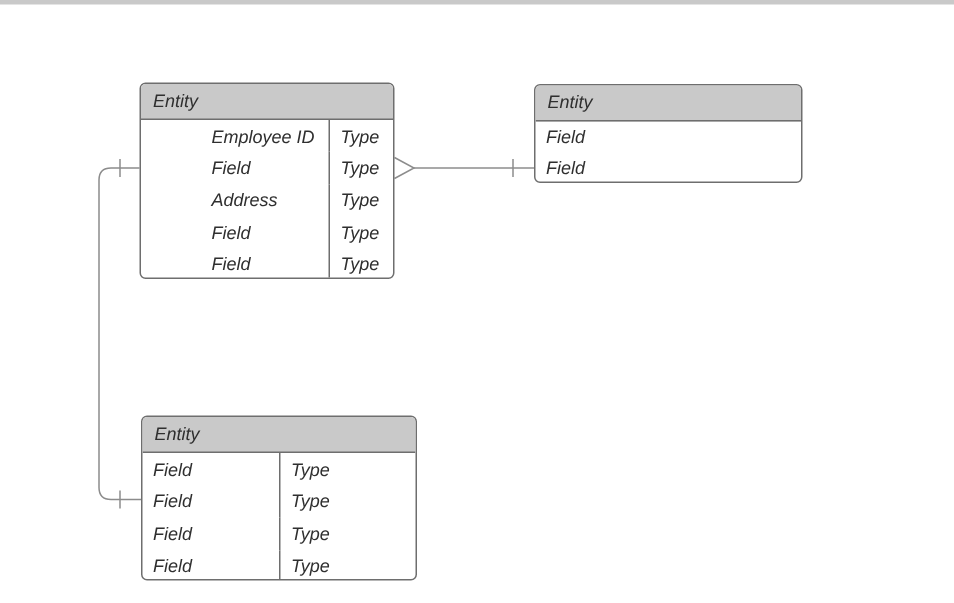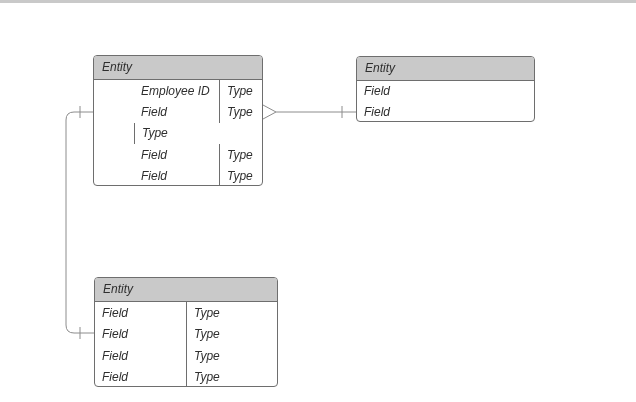--- a/index.html
+++ b/index.html
@@ -90,20 +90,21 @@
     <div class="rows">
         <div class="row">
           <div class="cell name">Employee ID</div>
           <div class="cell type">Type</div>
         </div>
         <div class="row">
           <div class="cell name">Field</div>
           <div class="cell type">Type</div>
         </div>
         <div class="row">
+          <div class="cell name">Address</div>
           <div class="cell type">Type</div>
         </div>
         <div class="row">
           <div class="cell name">Field</div>
           <div class="cell type">Type</div>
         </div>
         <div class="row">
           <div class="cell name">Field</div>
           <div class="cell type">Type</div>
         </div>

